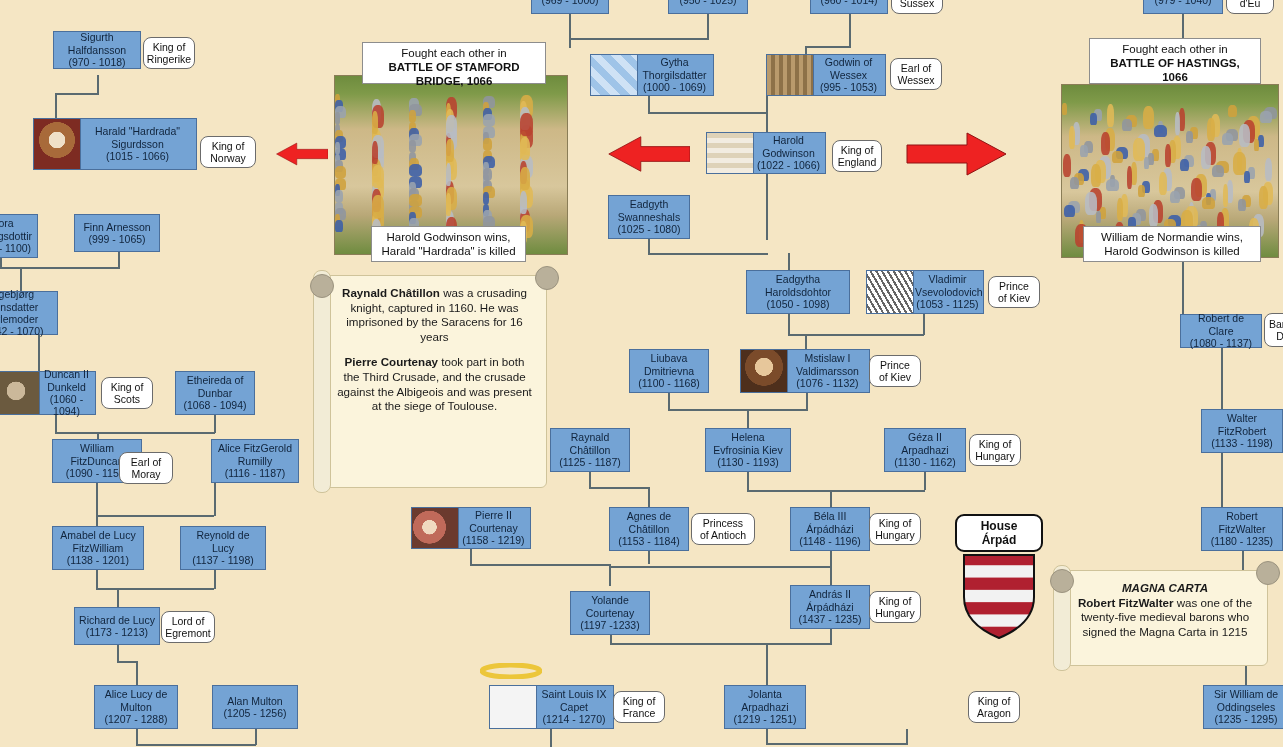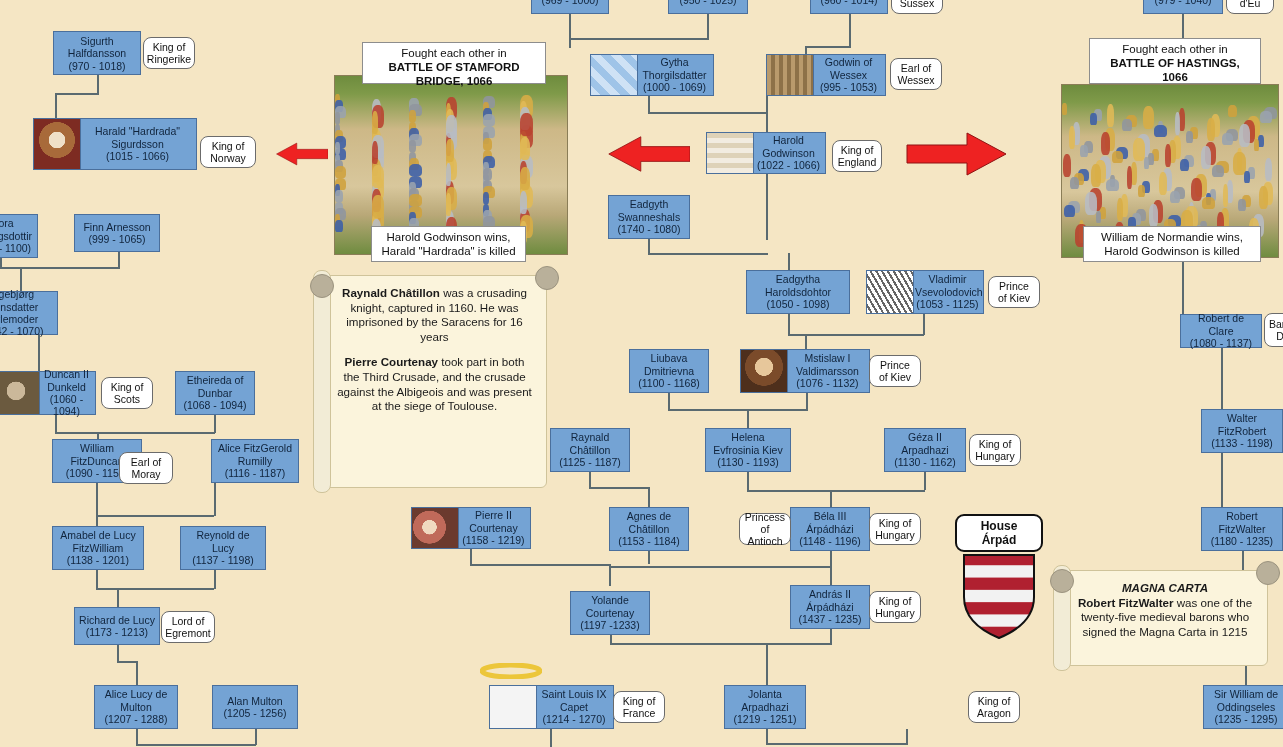--- a/index.html
+++ b/index.html
@@ -209,21 +209,21 @@
     </div>
     <div class="person" style="left: 668px; top: -14px; width: 80px; height: 28px;">
       <span class="nm">(950 - 1025)</span>
     </div>
     <div class="person" style="left: 810px; top: -14px; width: 78px; height: 28px;">
       <span class="nm">(960 - 1014)</span>
     </div>
     <div class="person" style="left: 1143px; top: -14px; width: 80px; height: 28px;">
       <span class="nm">(979 - 1040)</span>
     </div>
-    <div class="person" style="left: 53px; top: 31px; width: 88px; height: 44px; align-items: flex-end;">
+    <div class="person" style="left: 53px; top: 31px; width: 88px; height: 38px;">
       <span class="nm">Sigurth
 Halfdansson
 (970 - 1018)</span>
     </div>
     <div class="person withpic" style="left: 33px; top: 118px; width: 164px; height: 52px;">
       <div class="portrait" style="background-image: radial-gradient(circle at 50% 42%, rgb(239, 224, 200) 0px, rgb(239, 224, 200) 22%, rgb(168, 106, 58) 23%, rgb(168, 106, 58) 48%, rgb(125, 43, 34) 49%, rgb(125, 43, 34) 100%);"></div>
       <span class="nm">Harald "Hardrada"
 Sigurdsson
 (1015 - 1066)</span>
     </div>
@@ -241,21 +241,21 @@
     </div>
     <div class="person withpic" style="left: 706px; top: 132px; width: 120px; height: 42px;">
       <div class="portrait" style="background-image: repeating-linear-gradient(0deg, rgb(242, 236, 224) 0px, rgb(242, 236, 224) 5px, rgb(222, 210, 184) 5px, rgb(222, 210, 184) 10px), linear-gradient(135deg, rgb(200, 85, 61) 0px, rgb(200, 85, 61) 30%, rgb(232, 224, 204) 30%, rgb(232, 224, 204) 100%);"></div>
       <span class="nm">Harold
 Godwinson
 (1022 - 1066)</span>
     </div>
     <div class="person" style="left: 608px; top: 195px; width: 82px; height: 44px;">
       <span class="nm">Eadgyth
 Swanneshals
-(1740 - 1080)</span>
+(1025 - 1080)</span>
     </div>
     <div class="person" style="left: 746px; top: 270px; width: 104px; height: 44px;">
       <span class="nm">Eadgytha
 Haroldsdohtor
 (1050 - 1098)</span>
     </div>
     <div class="person withpic" style="left: 866px; top: 270px; width: 118px; height: 44px;">
       <div class="portrait" style="background-image: repeating-linear-gradient(60deg, rgb(255, 255, 255) 0px, rgb(255, 255, 255) 3px, rgb(102, 102, 102) 3px, rgb(102, 102, 102) 5px);"></div>
       <span class="nm">Vladimir
 Vsevolodovich
@@ -413,21 +413,21 @@
     <div class="pill" style="left: 988px; top: 276px; width: 52px; height: 32px;">Prince
 of Kiev</div>
     <div class="pill" style="left: 869px; top: 355px; width: 52px; height: 32px;">Prince
 of Kiev</div>
     <div class="pill" style="left: 101px; top: 377px; width: 52px; height: 32px;">King of
 Scots</div>
     <div class="pill" style="left: 119px; top: 452px; width: 54px; height: 32px;">Earl of
 Moray</div>
     <div class="pill" style="left: 969px; top: 434px; width: 52px; height: 32px;">King of
 Hungary</div>
-    <div class="pill" style="left: 691px; top: 513px; width: 52px; height: 32px; margin-left: 48px;">Princess
+    <div class="pill" style="left: 691px; top: 513px; width: 64px; height: 32px;">Princess
 of Antioch</div>
     <div class="pill" style="left: 869px; top: 513px; width: 52px; height: 32px;">King of
 Hungary</div>
     <div class="pill" style="left: 869px; top: 591px; width: 52px; height: 32px;">King of
 Hungary</div>
     <div class="pill" style="left: 161px; top: 611px; width: 54px; height: 32px;">Lord of
 Egremont</div>
     <div class="pill" style="left: 613px; top: 691px; width: 52px; height: 32px;">King of
 France</div>
     <div class="pill" style="left: 968px; top: 691px; width: 52px; height: 32px;">King of

